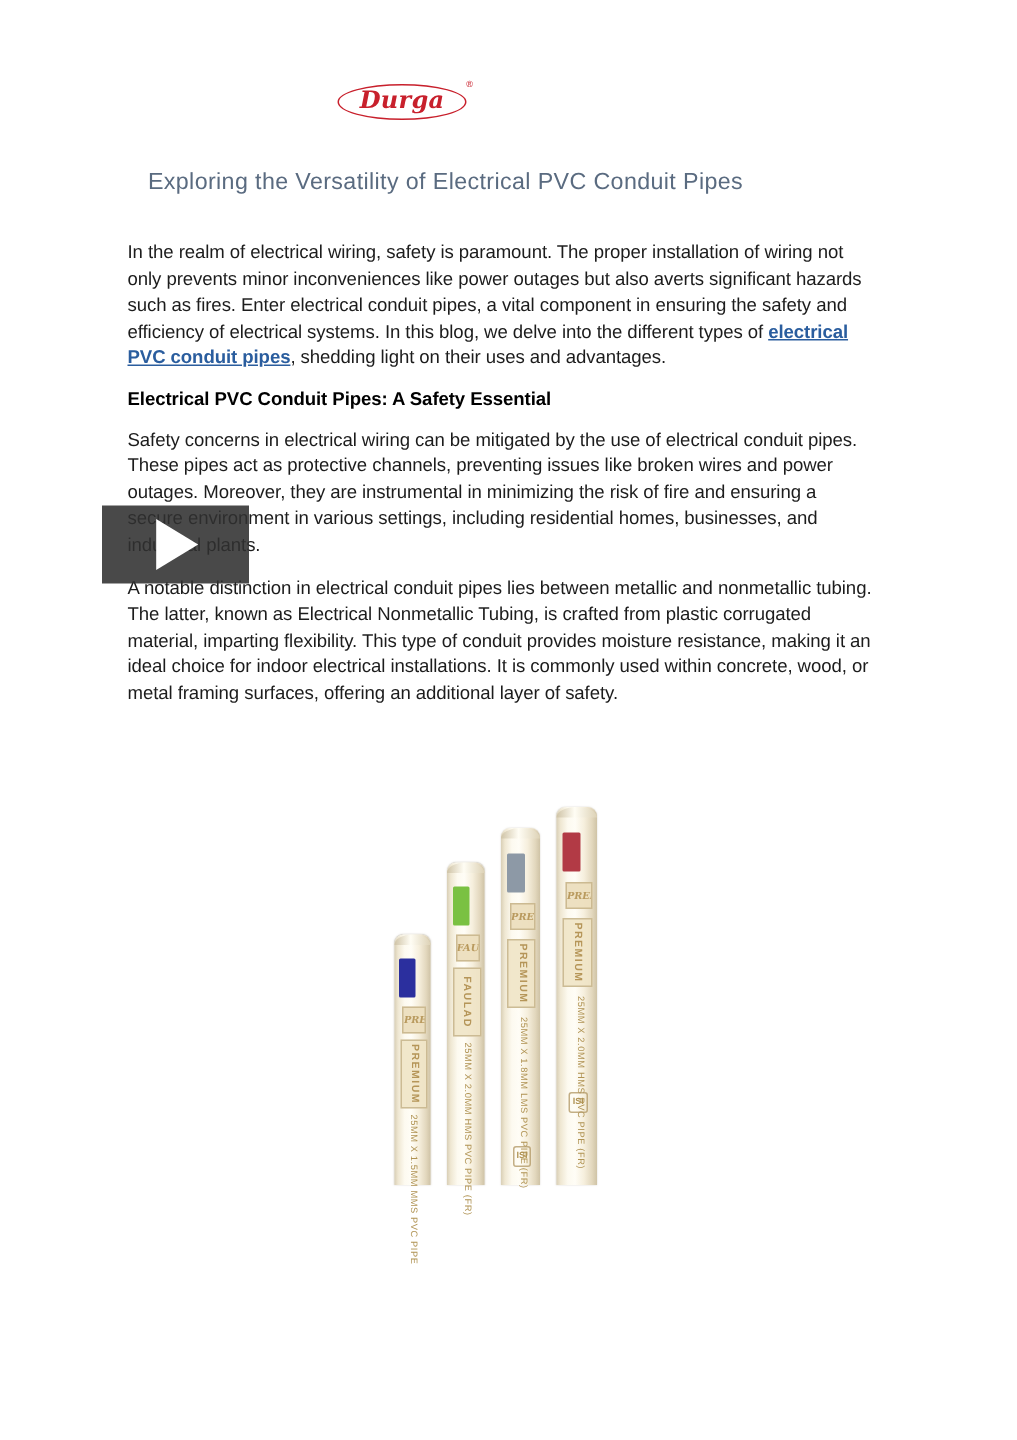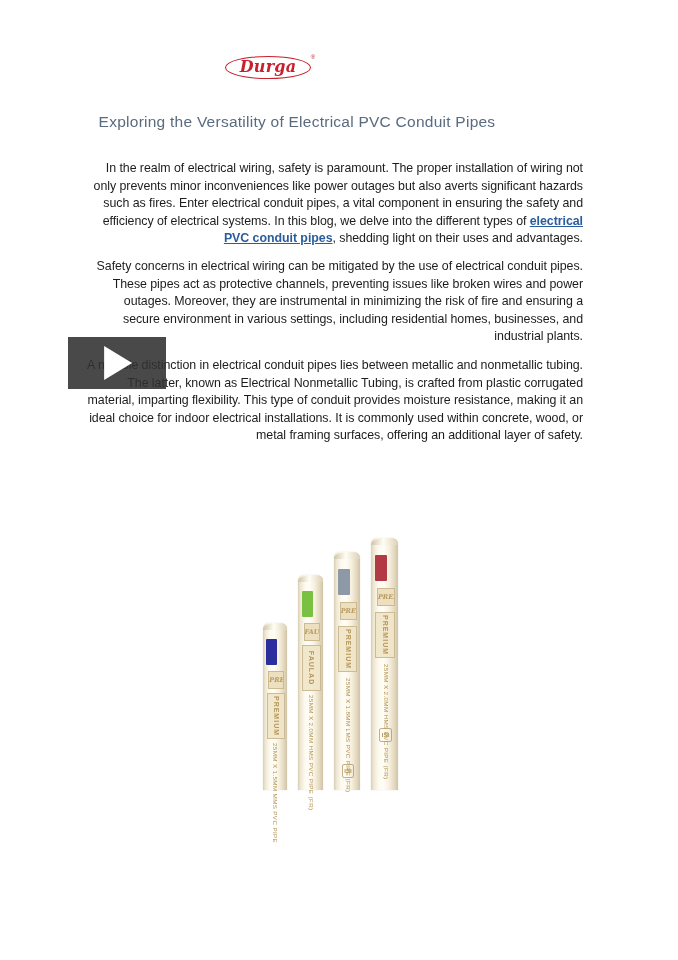--- a/index.html
+++ b/index.html
@@ -67,21 +67,21 @@
     position: absolute;
     left: 85px;
     top: 160px;
     width: 508px;
   }
   .para {
     font-size: 12.4px;
     line-height: 17.6px;
     color: #1c1c1c;
     margin: 0 10px 10px 0;
-    text-align: right;
+    text-align: left;
     letter-spacing: -0.05px;
   }
   .para.tight { margin-bottom: 11px; }
   .heading {
     font-size: 12.4px;
     line-height: 17.6px;
     color: #000000;
     font-weight: bold;
     margin: 0 0 9px 0;
     letter-spacing: -0.05px;
@@ -222,20 +222,21 @@
     <span class="logo-reg">®</span>
   </span>
 </div>
 
 <div class="page-title">Exploring the Versatility of Electrical PVC Conduit Pipes</div>
 
 <div class="article">
 
   <p class="para"><span>In the realm of electrical wiring, safety is paramount. The proper installation of wiring not only prevents minor inconveniences like power outages but also averts significant hazards such as fires. Enter electrical conduit pipes, a vital component in ensuring the safety and efficiency of electrical systems. In this blog, we delve into the different types of </span><a class="inline-link" href="#">electrical PVC conduit pipes</a><span>, shedding light on their uses and advantages.</span></p>
 
+  <p class="heading">Electrical PVC Conduit Pipes: A Safety Essential</p>
 
   <p class="para tight">Safety concerns in electrical wiring can be mitigated by the use of electrical conduit pipes. These pipes act as protective channels, preventing issues like broken wires and power outages. Moreover, they are instrumental in minimizing the risk of fire and ensuring a secure environment in various settings, including residential homes, businesses, and industrial plants.</p>
 
 
   <p class="para">A notable distinction in electrical conduit pipes lies between metallic and nonmetallic tubing. The latter, known as Electrical Nonmetallic Tubing, is crafted from plastic corrugated material, imparting flexibility. This type of conduit provides moisture resistance, making it an ideal choice for indoor electrical installations. It is commonly used within concrete, wood, or metal framing surfaces, offering an additional layer of safety.</p>
 
 </div>
 
 <div class="video-overlay">
   <div class="play-triangle"></div>

